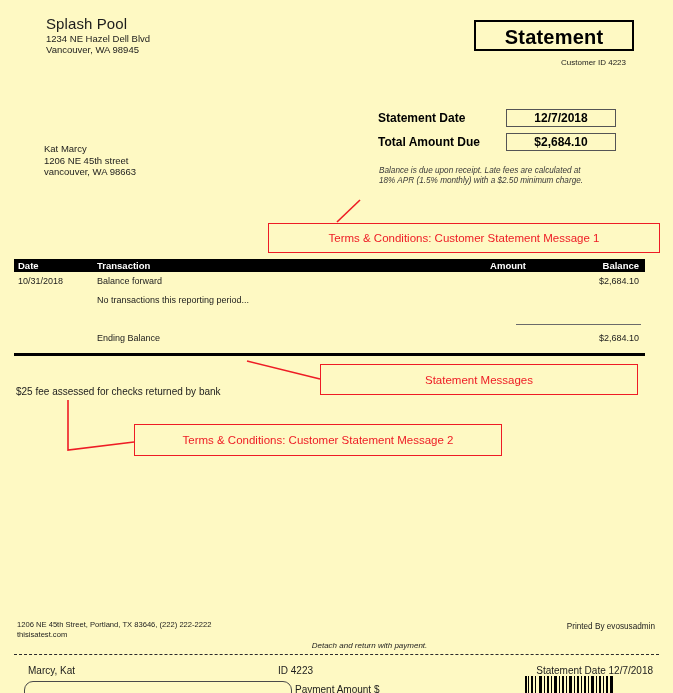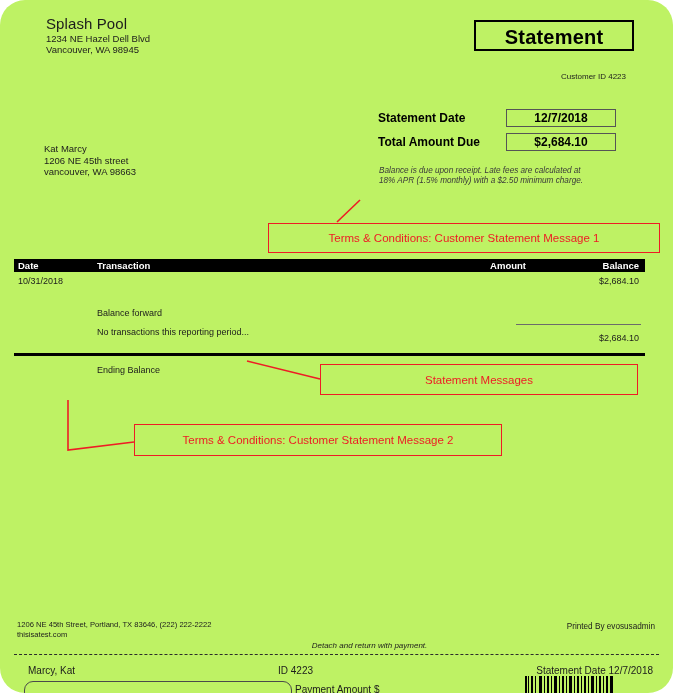--- a/index.html
+++ b/index.html
@@ -9,22 +9,21 @@
   }
   body {
     font-family: "Liberation Sans", sans-serif;
     color: #1a1a1a;
   }
   #page {
     position: relative;
     width: 673px;
     height: 693px;
     overflow: hidden;
-    background: #bef264;
-    border-radius: 25px;
+    background: #fef9c3;
   }
 
   
   .company-block {
     position: absolute;
     left: 46px;
     top: 16px;
   }
   .company-name {
     font-size: 15px;
@@ -60,21 +59,20 @@
     color: #000;
   }
   .customer-id {
     position: absolute;
     left: 466px;
     top: 58px;
     width: 160px;
     text-align: right;
     font-size: 8px;
     color: #1c1c1c;
-    margin-top: 14px;
   }
 
   
   .cust-block {
     position: absolute;
     left: 44px;
     top: 143px;
     font-size: 9.5px;
     line-height: 11.5px;
     color: #1c1c1c;
@@ -142,21 +140,21 @@
   .c-bal   { right: 6px; margin-left: 8px; }
 
   .tbl-row {
     position: relative;
     height: 19px;
     font-size: 9px;
     color: #1c1c1c;
   }
   .tbl-row span { position: absolute; top: 4px; }
   .r-date  { left: 4px; text-align: center; }
-  .r-trans { left: 83px; margin-top: 32px; }
+  .r-trans { left: 83px; }
   .r-amt   { right: 119px; }
   .r-bal   { right: 6px; text-align: right; }
 
   .subtotal-rule {
     position: absolute;
     right: 4px;
     top: 65px;
     width: 125px;
     border-top: 1.6px solid #6b6b6b;
   }
@@ -355,20 +353,21 @@
       <span class="r-date"></span>
       <span class="r-trans">Ending Balance</span>
       <span class="r-amt"></span>
       <span class="r-bal">$2,684.10</span>
     </div>
 
     <div class="subtotal-rule"></div>
     <div class="tbl-bottom-rule"></div>
   </div>
 
+  <div class="msg2">$25 fee assessed for checks returned by bank</div>
 
   <svg class="anno-svg">
     <line x1="337" y1="222" x2="360" y2="200" stroke="#ee1c25" stroke-width="1.6"></line>
     <polyline points="247,361 320,379" fill="none" stroke="#ee1c25" stroke-width="1.6"></polyline>
     <polyline points="68,400 68,450 134,442" fill="none" stroke="#ee1c25" stroke-width="1.6"></polyline>
   </svg>
 
   <div class="anno anno-1">
     <span>Terms &amp; Conditions: Customer Statement Message 1</span>
   </div>

